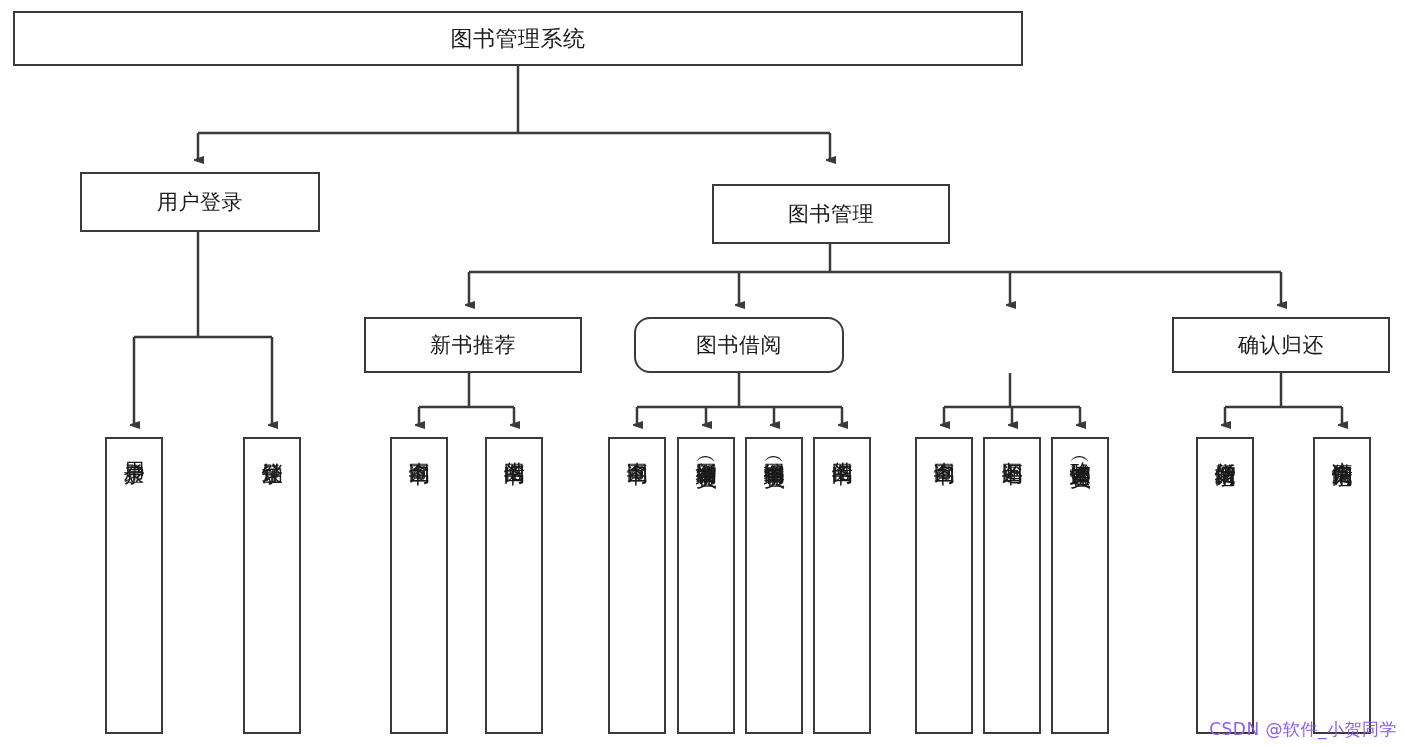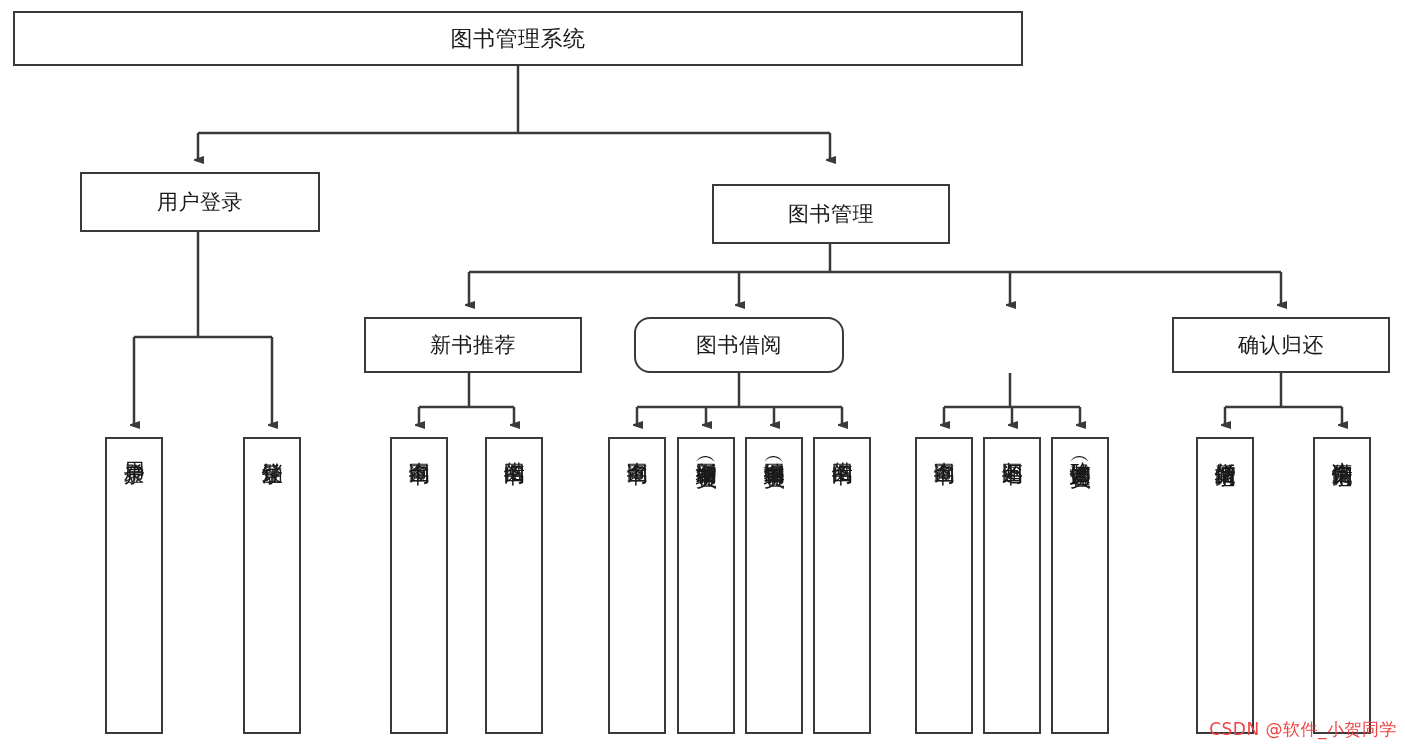--- a/index.html
+++ b/index.html
@@ -57,21 +57,21 @@
     font-size: 21px;
     line-height: 1.08;
     letter-spacing: 1px;
     white-space: nowrap;
   }
   .watermark {
     position: absolute;
     right: 8px;
     bottom: 6px;
     font-size: 17px;
-    color: #ef4444;
+    color: #8b5cf6;
     letter-spacing: 0.5px;
     white-space: nowrap;
   }
 </style>
 </head>
 <body>
 
 <div id="canvas">
 
   <svg id="wires" viewBox="0 0 1405 747">

